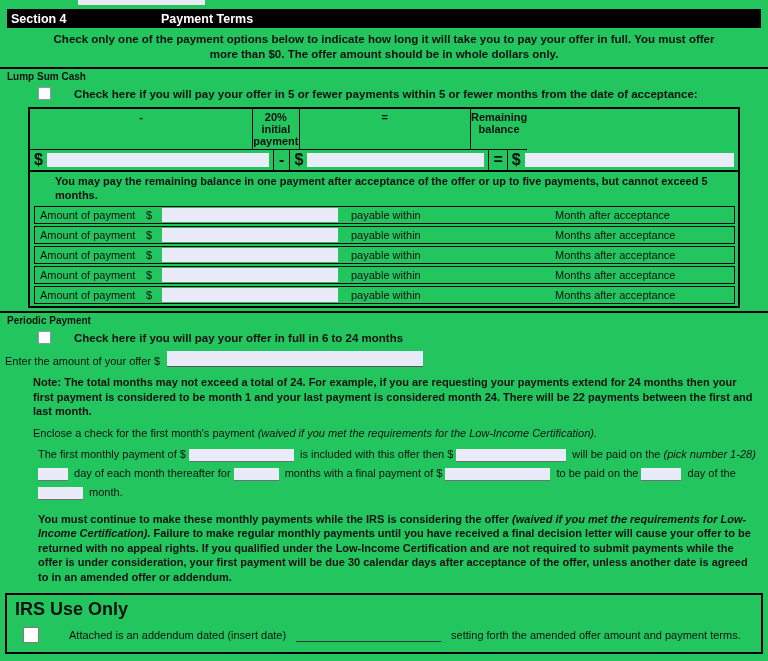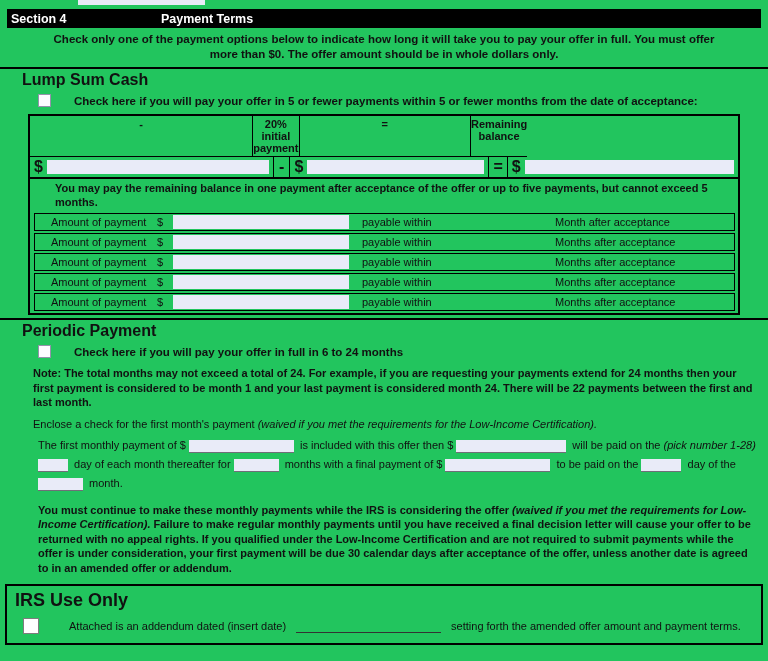--- a/index.html
+++ b/index.html
@@ -10,42 +10,42 @@
 
   .section-bar { margin: 9px 7px 0 7px; height: 19px; background: #000; color: #fff;
                  display: flex; align-items: center; font-weight: bold; font-size: 12.5px; }
   .section-bar .sec-label { margin-left: 4px; width: 150px; }
 
   .intro { margin: 4px auto 0; width: 684px; text-align: center; font-weight: bold;
            font-size: 11.5px; line-height: 15px; }
 
   .rule  { border: none; border-top: 2px solid #000; margin-top: 5px; }
 
-  .group-title { font-size: 16px; font-weight: bold; margin: 2px 0 0 22px; }
+  .group-title { font-size: 10px; font-weight: bold; margin: 2px 0 0 7px; }
 
   .cbrow { display: flex; align-items: flex-start; margin: 5px 0 0 10px; padding-left: 28px; }
   .cb { width: 13px; height: 13px; border: 1px solid #9393ab; background: #fcfcff; flex: none; }
   .cb-label { font-weight: bold; font-size: 11.5px; margin-left: 23px; margin-top: 1px; }
 
   .para { margin: 7px 28px 0 33px; line-height: 14px; font-size: 11px; }
 
   .offer-table { margin: 7px 28px 0 28px; border: 2px solid #000; }
   .t-grid { display: grid; grid-template-columns: 250fr 17fr 192fr 17fr 236fr; }
   .t-head > div { border-right: 1px solid #000; border-bottom: 1px solid #000;
                   font-weight: bold; text-align: center; padding: 2px 0; font-size: 11px; }
   .t-head > div:last-child, .t-money-row > div:last-child { border-right: none; }
   .t-money-row > div { border-right: 1px solid #000; display: flex; align-items: center; padding: 2px 4px; height: 20px; }
   .t-op { justify-content: center; font-weight: bold; }
   .cur { font-weight: bold; }
   input.money { flex: 1; min-width: 0; background: #e9ebf8; border: none; height: 14px; margin-left: 4px; }
   .t-note { border-top: 2px solid #000; font-weight: bold; padding: 2px 30px 4px 25px; line-height: 14px; font-size: 11px; }
 
   .pay-row { position: relative; border: 1px solid #000; margin: 0 3px 2px 4px; height: 18px;
              display: flex; align-items: center; font-size: 11px; }
-  .pay-row .p-label { margin-left: 16px; width: 106px; }
+  .pay-row .p-label { margin-left: 5px; width: 106px; }
   .pay-row .p-cur { width: 16px; }
   input.amt { width: 176px; height: 14px; background: #e9ebf8; border: none; }
   .pay-row .p-payable { margin-left: 13px; }
   input.mn { position: absolute; left: 432px; width: 105px; height: 14px; background: transparent; border: none; }
   .pay-row .p-suffix { position: absolute; left: 520px; }
 
   .offer-line { display: flex; align-items: flex-end; margin: 7px 0 0 5px; font-size: 11px; }
   input.offer-amt { width: 256px; height: 16px; background: #e9ebf8; border: none;
                     border-bottom: 1px solid #55555f; margin-left: 7px; }
 
@@ -162,20 +162,24 @@
 
   <hr class="rule" style="margin-top:3px;">
 
   <div class="group-title">Periodic Payment</div>
 
   <div class="cbrow">
     <span class="cb"></span>
     <span class="cb-label">Check here if you will pay your offer in full in 6 to 24 months</span>
   </div>
 
+  <div class="offer-line">
+    <span>Enter the amount of your offer $</span>
+    <input class="offer-amt" type="text" style="">
+  </div>
 
   <div class="note-para">Note: The total months may not exceed a total of 24. For example, if you are requesting your payments extend for 24 months then your first payment is considered to be month 1 and your last payment is considered month 24. There will be 22 payments between the first and last month.</div>
 
   <div class="enclose-line">
     <span>Enclose a check for the first month's payment</span>
     <span class="it">(waived if you met the requirements for the Low-Income Certification).</span>
   </div>
 
   <div class="fill">
     <div>

